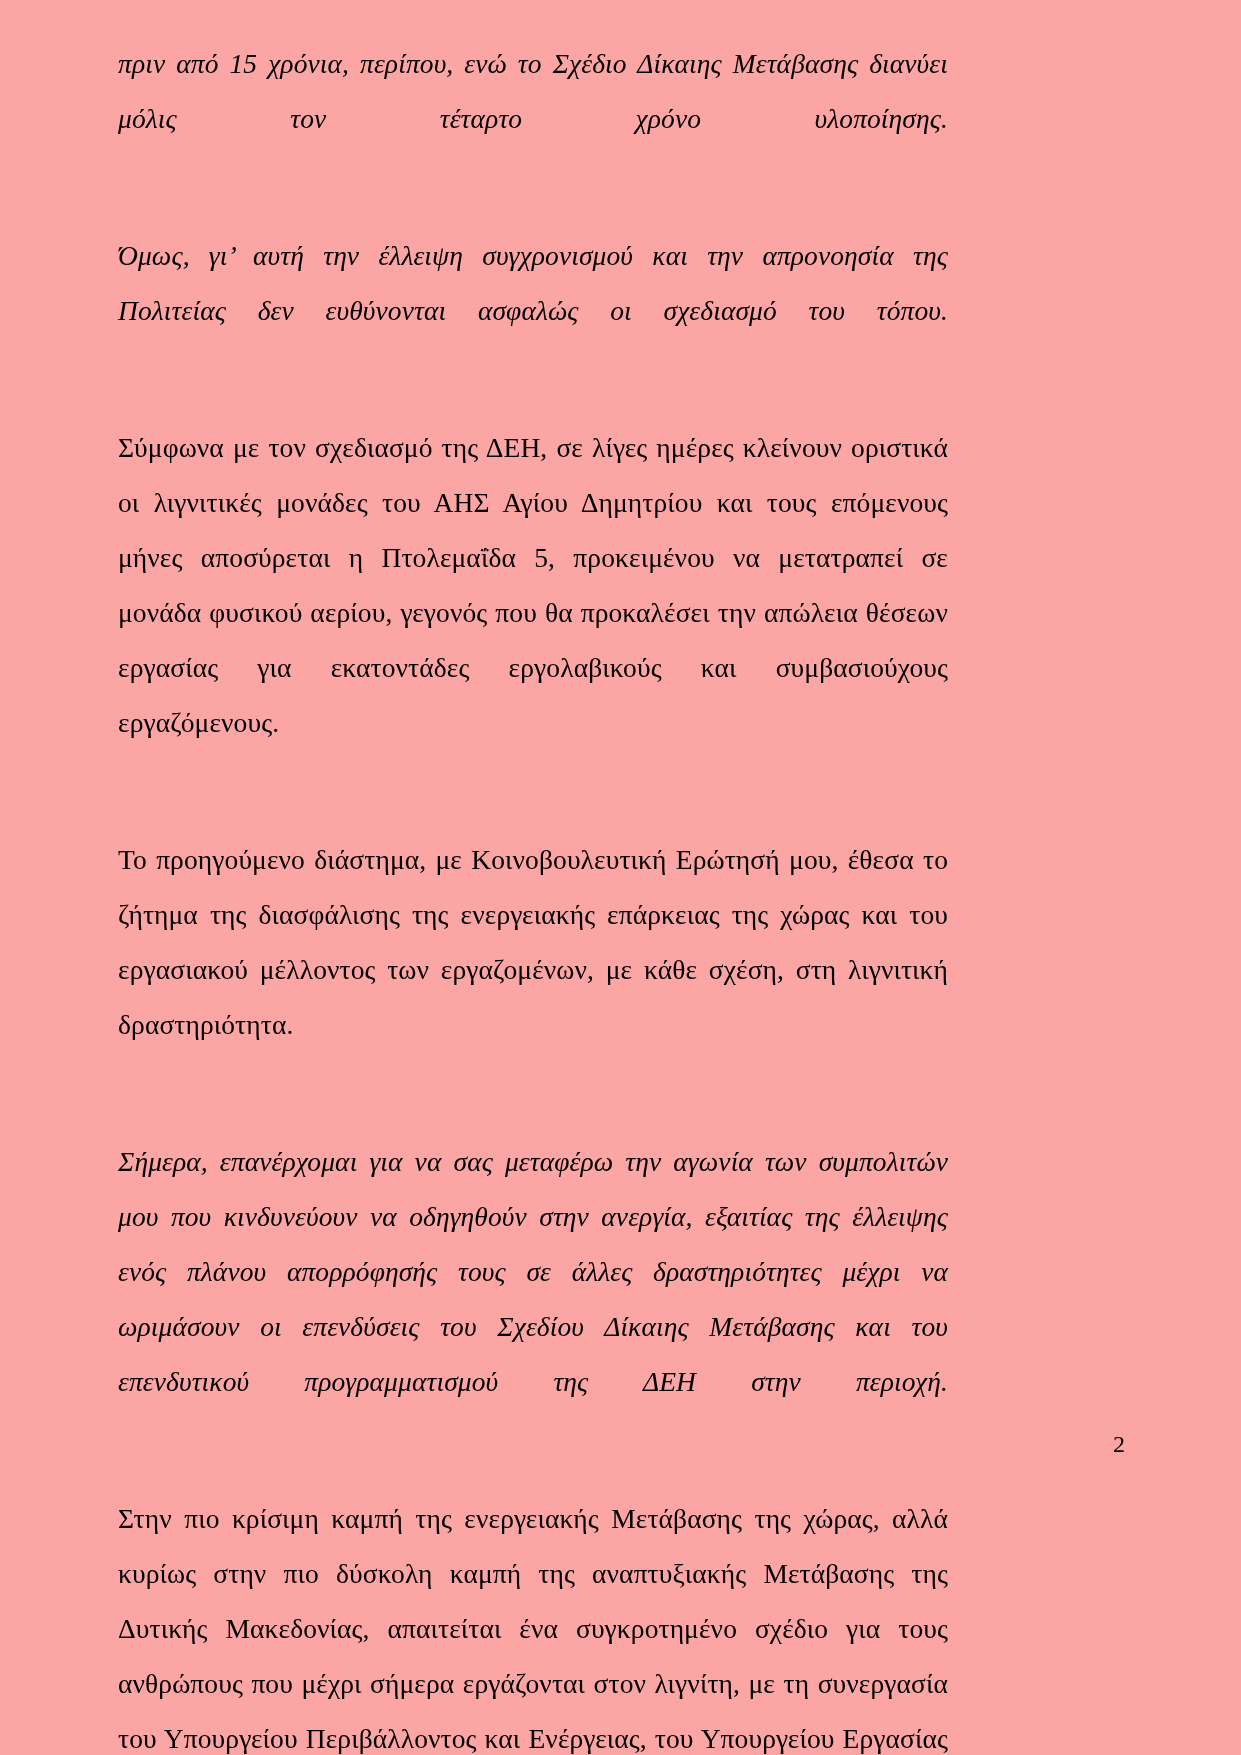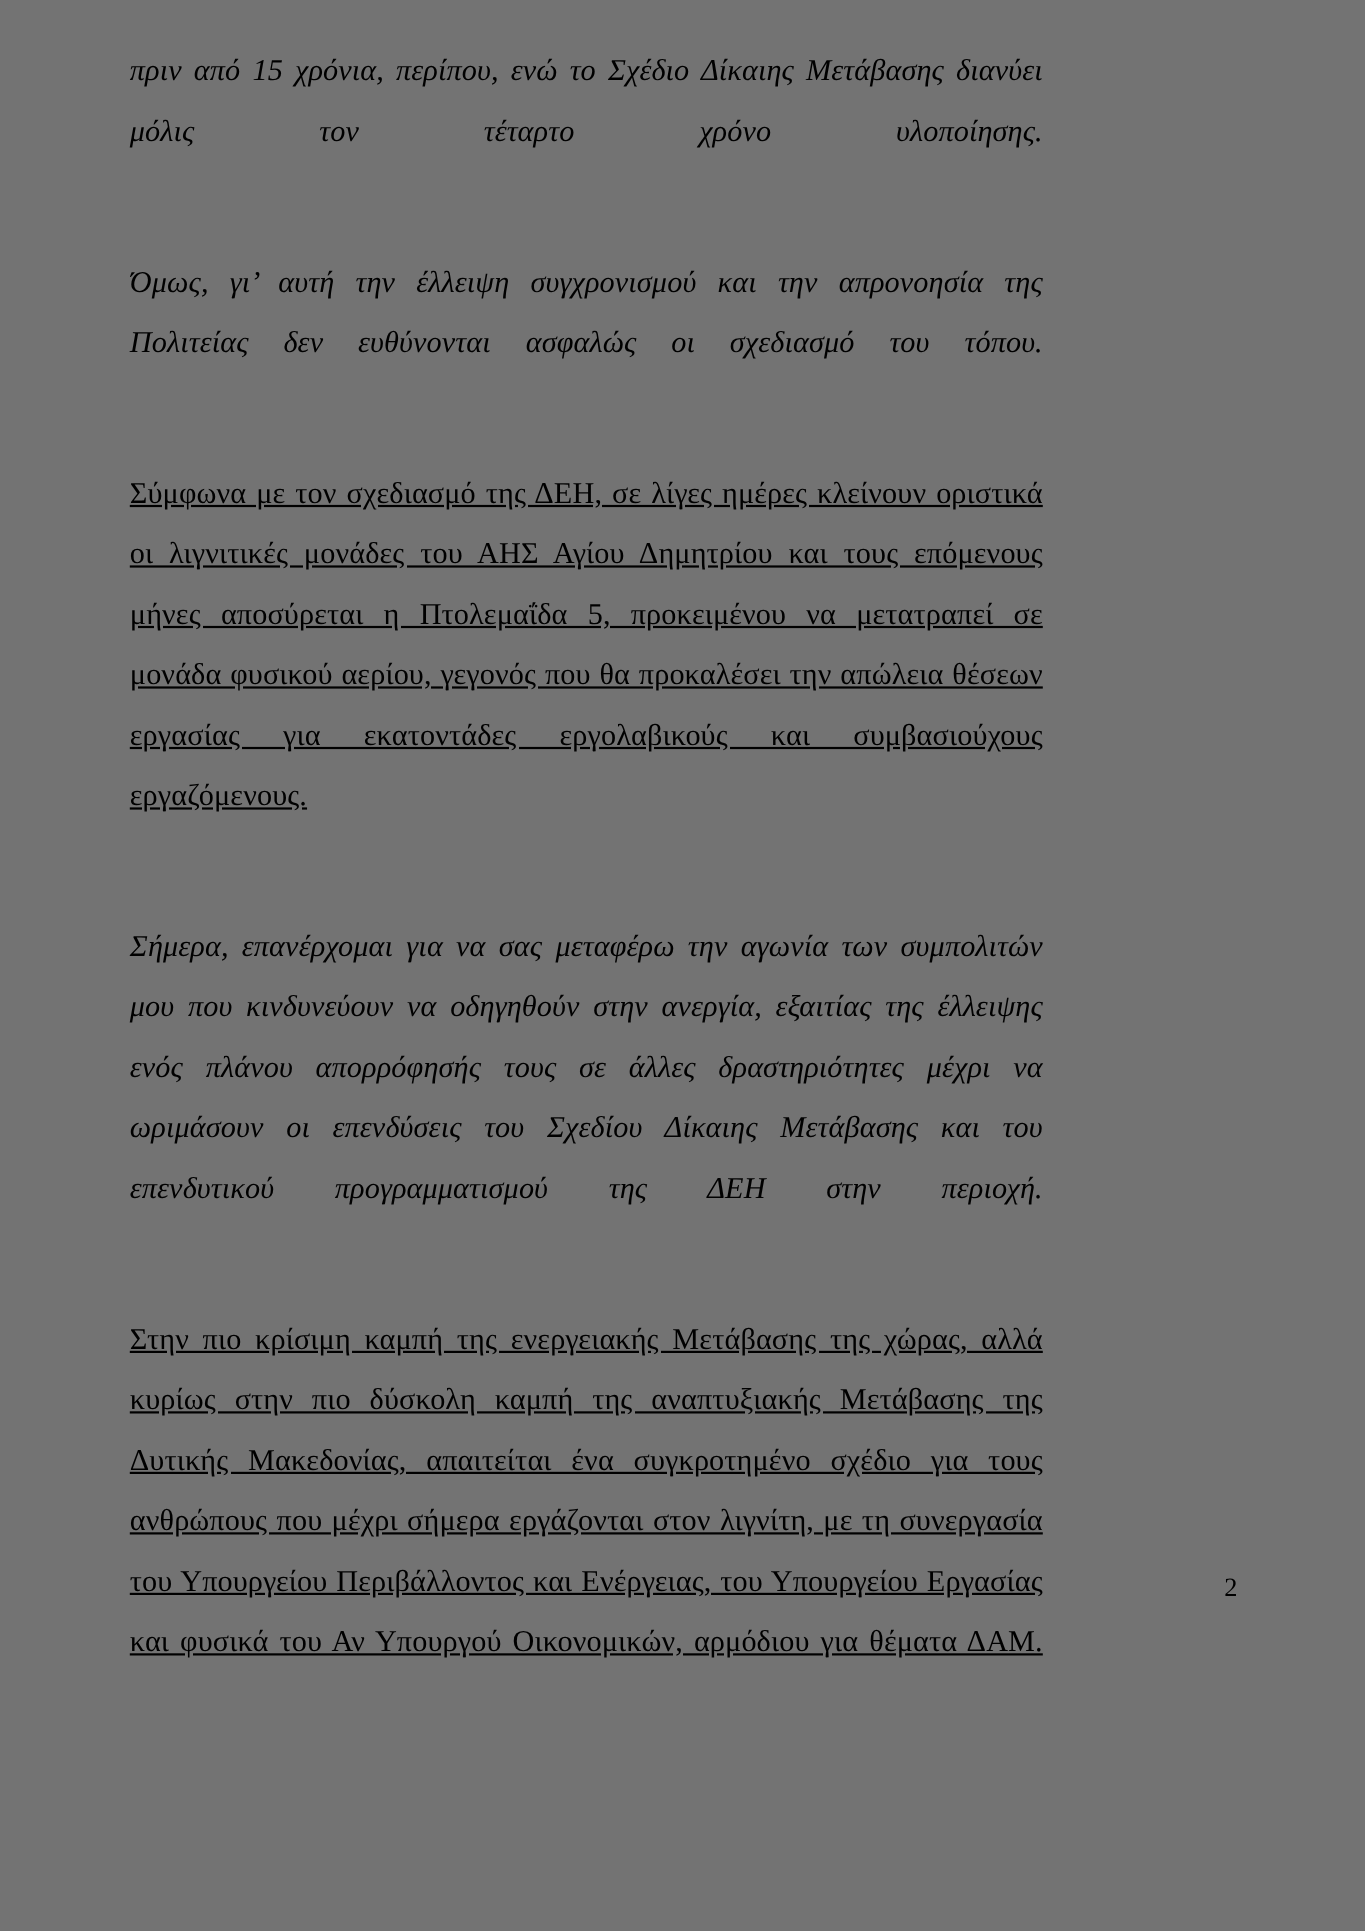--- a/index.html
+++ b/index.html
@@ -15,21 +15,21 @@
     color: #000000;
     overflow: hidden;
   }
 
   .page {
     position: absolute;
     left: 0;
     top: 0;
     width: 1241px;
     height: 1755px;
-    background: #737373;
+    background: #fca5a5;
   }
 
   .content {
     position: absolute;
     left: 118px;
     top: 36px;
     width: 830px;
   }
 
   .para {
@@ -46,21 +46,20 @@
 
   
   .para::after {
     content: "";
     display: inline-block;
     width: 100%;
   }
 
   .para.p-upright {
     font-style: normal;
-    text-decoration: underline;
   }
 
   .page-number {
     position: absolute;
     right: 116px;
     top: 1432px;
     font-size: 24px;
     font-style: normal;
     line-height: 1;
     color: #000000;
@@ -72,20 +71,21 @@
 <div class="page">
 
   <div class="content">
 
     <p class="para">πριν από 15 χρόνια, περίπου, ενώ το Σχέδιο Δίκαιης Μετάβασης διανύει μόλις τον τέταρτο χρόνο υλοποίησης.</p>
 
     <p class="para">Όμως, γι’ αυτή την έλλειψη συγχρονισμού και την απρονοησία της Πολιτείας δεν ευθύνονται ασφαλώς οι σχεδιασμό του τόπου.</p>
 
     <p class="para p-upright">Σύμφωνα με τον σχεδιασμό της ΔΕΗ, σε λίγες ημέρες κλείνουν οριστικά οι λιγνιτικές μονάδες του ΑΗΣ Αγίου Δημητρίου και τους επόμενους μήνες αποσύρεται η Πτολεμαΐδα 5, προκειμένου να μετατραπεί σε μονάδα φυσικού αερίου, γεγονός που θα προκαλέσει την απώλεια θέσεων εργασίας για εκατοντάδες εργολαβικούς και συμβασιούχους εργαζόμενους.</p>
 
+    <p class="para p-upright">Το προηγούμενο διάστημα, με Κοινοβουλευτική Ερώτησή μου, έθεσα το ζήτημα της διασφάλισης της ενεργειακής επάρκειας της χώρας και του εργασιακού μέλλοντος των εργαζομένων, με κάθε σχέση, στη λιγνιτική δραστηριότητα.</p>
 
     <p class="para">Σήμερα, επανέρχομαι για να σας μεταφέρω την αγωνία των συμπολιτών μου που κινδυνεύουν να οδηγηθούν στην ανεργία, εξαιτίας της έλλειψης ενός πλάνου απορρόφησής τους σε άλλες δραστηριότητες μέχρι να ωριμάσουν οι επενδύσεις του Σχεδίου Δίκαιης Μετάβασης και του επενδυτικού προγραμματισμού της ΔΕΗ στην περιοχή.</p>
 
     <p class="para p-upright">Στην πιο κρίσιμη καμπή της ενεργειακής Μετάβασης της χώρας, αλλά κυρίως στην πιο δύσκολη καμπή της αναπτυξιακής Μετάβασης της Δυτικής Μακεδονίας, απαιτείται ένα συγκροτημένο σχέδιο για τους ανθρώπους που μέχρι σήμερα εργάζονται στον λιγνίτη, με τη συνεργασία του Υπουργείου Περιβάλλοντος και Ενέργειας, του Υπουργείου Εργασίας και φυσικά του Αν Υπουργού Οικονομικών, αρμόδιου για θέματα ΔΑΜ.</p>
 
   </div>
 
   <div class="page-number">2</div>
 
 </div>

